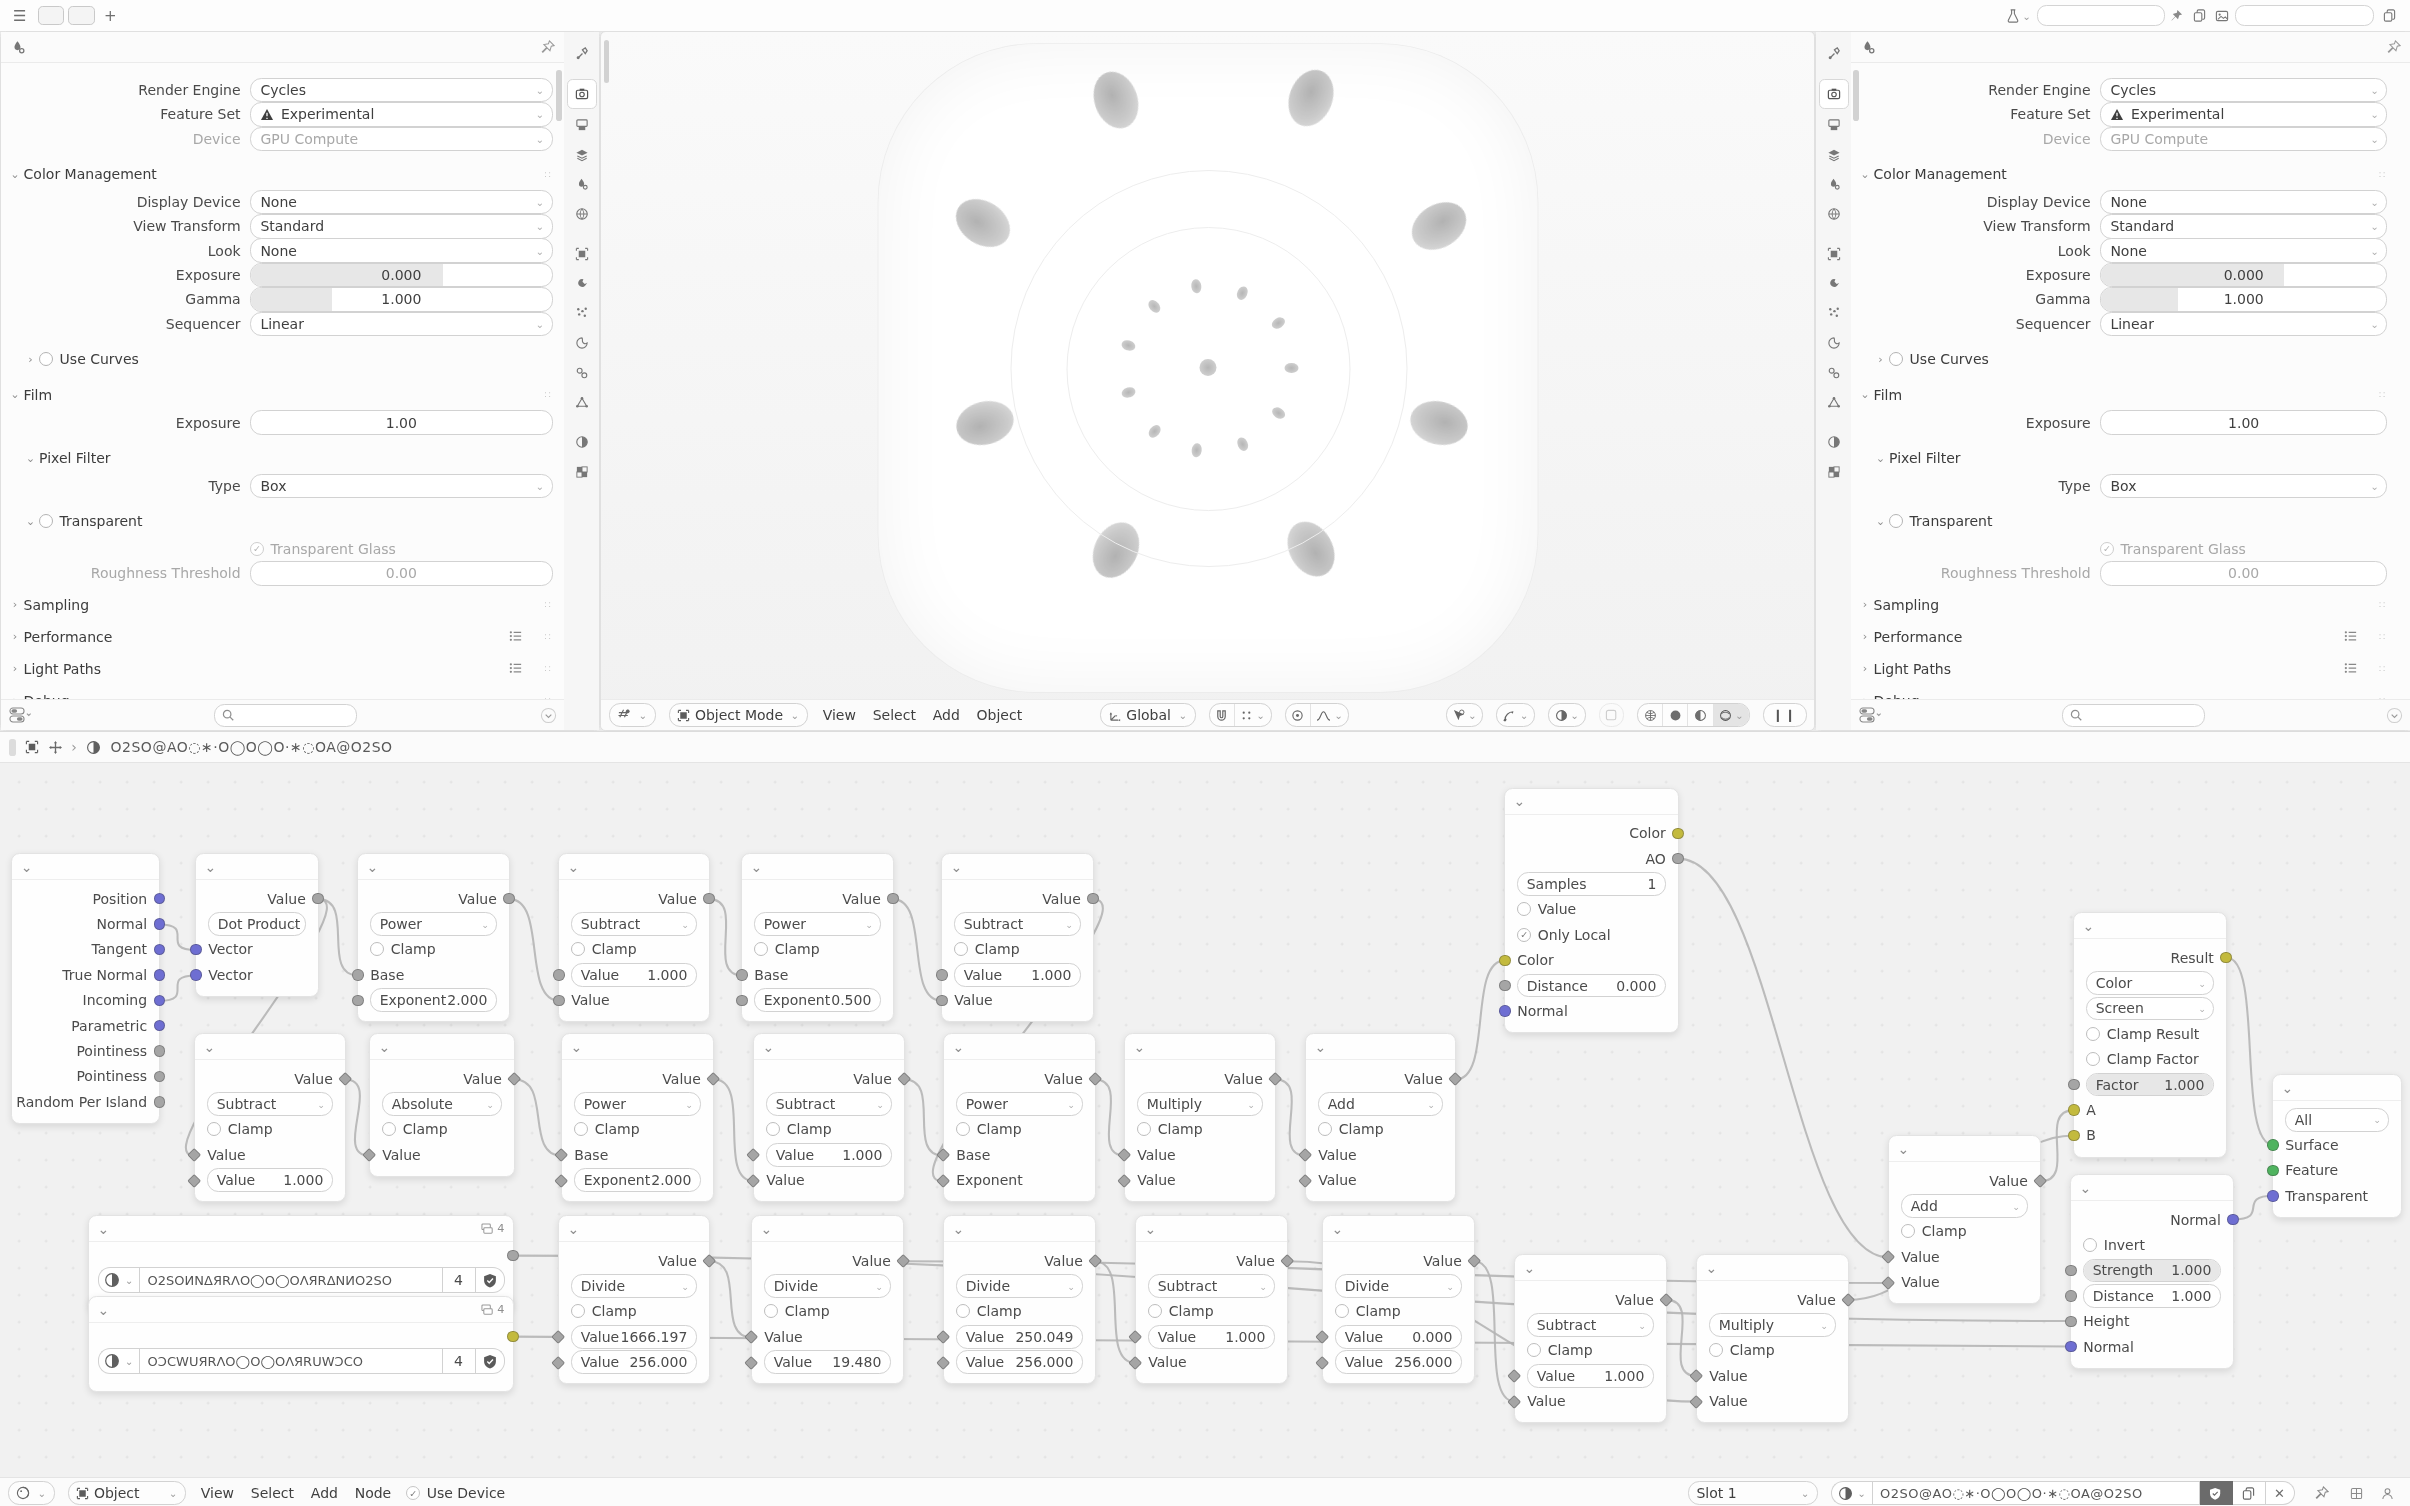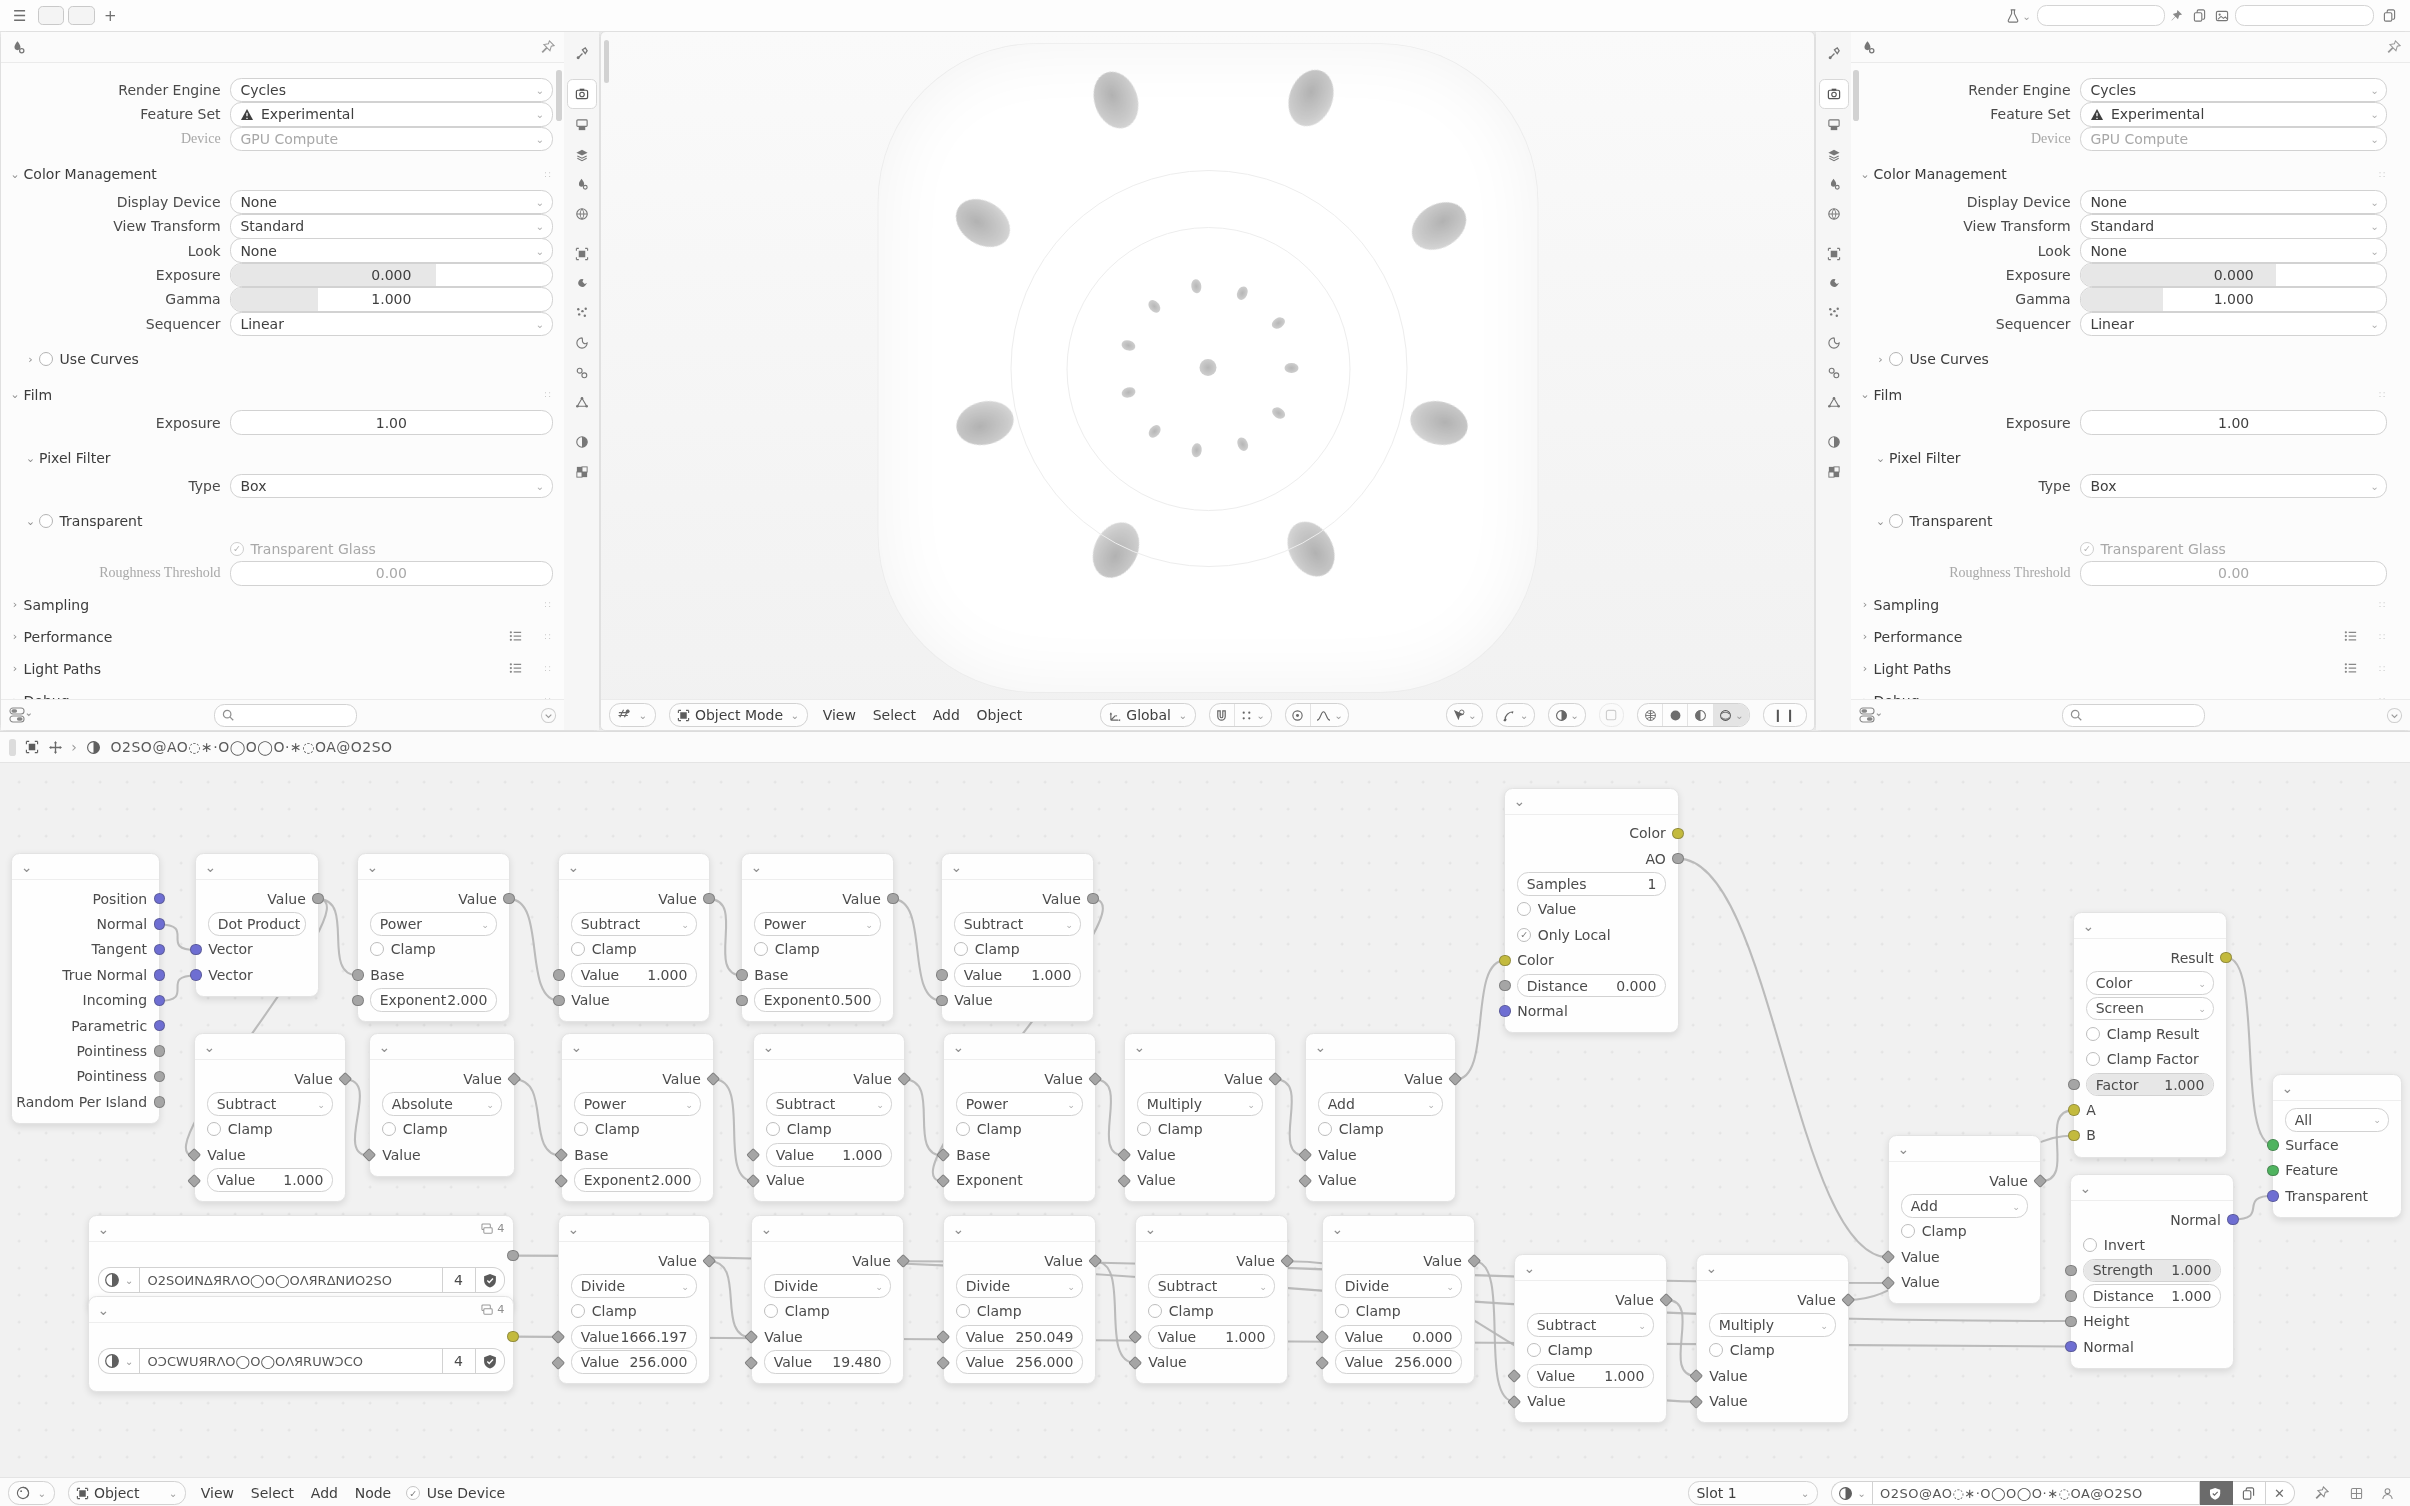--- a/index.html
+++ b/index.html
@@ -15,23 +15,23 @@
   .tabsq{width:24.5px;height:17px;border:0.9px solid #c9c9c9;border-radius:4.7px;background:#f4f4f4;margin-right:3.8px;}
   .tinput{height:19px;border:0.9px solid #d4d4d4;border-radius:9.4px;background:#fff;width:111px;margin:0 5.6px;padding:0 7.5px;font-size:12.2px;color:#555;outline:none;}
   
   .props{top:31px;height:700px;}
   .pheader{top:0;border-bottom:0.9px solid #ebebeb;padding:0 9.4px;justify-content:space-between;display:flex;}
   .pfooter{bottom:0;border-top:0.9px solid #ebebeb;padding:0 7.5px;display:flex;gap:7.5px;}
   .pbody{position:absolute;top:36px;bottom:31px;overflow:hidden;}
   .tabstrip{position:absolute;top:0;bottom:0;width:35px;background:#f6f6f6;display:flex;flex-direction:column;align-items:center;padding-top:7.5px;box-sizing:border-box;}
   .tabstrip .ticon{width:28px;height:28px;border-radius:5.6px;display:flex;align-items:center;justify-content:center;color:#7c7c7c;margin-bottom:1.9px;}
   .tabstrip .ticon.active{background:#ffffff;border:0.9px solid #d8d8d8;color:#3a3a3a;}
-  .prow{display:flex;align-items:center;height:23.5px;margin:0.9px 0;}
+  .prow{display:flex;align-items:center;height:23.5px;margin:0.9px 0;padding-left:20px;}
   .plabel{width:229px;text-align:right;padding-right:9.4px;box-sizing:border-box;color:#4a4a4a;white-space:nowrap;flex:0 0 auto;}
-  .plabel.dis{color:#a8a8a8;font-family:Liberation Serif, serif;}
+  .plabel.dis{color:#a8a8a8;}
   .pfield{flex:1;height:22.6px;border:0.9px solid #d2d2d2;border-radius:11.3px;background:#fff;display:flex;align-items:center;padding:0 9.4px;margin-right:11.3px;position:relative;overflow:hidden;}
   .pfield .val{flex:1;white-space:nowrap;position:relative;z-index:1;}
   .pfield .num{flex:1;text-align:center;position:relative;z-index:1;}
   .pfield .dn{position:absolute;right:7.5px;color:#b0b0b0;font-size:10.4px;z-index:1;}
   .pfield.dis{color:#a8a8a8;}
   .pfill{position:absolute;left:0;top:0;bottom:0;background:#e7e7e7;z-index:0;}
   .sectionrow{display:flex;align-items:center;height:24.5px;margin-top:11.3px;margin-bottom:3.8px;color:#3c3c3c;position:relative;}
   .sectionrow.panelrow{margin-top:7.5px;}
   .s-arrow{width:17px;color:#8b8b8b;font-size:11.3px;text-align:center;flex:0 0 auto;}
   .grip{position:absolute;right:13px;color:#c9c9c9;font-size:9.4px;letter-spacing:0.9px;}

